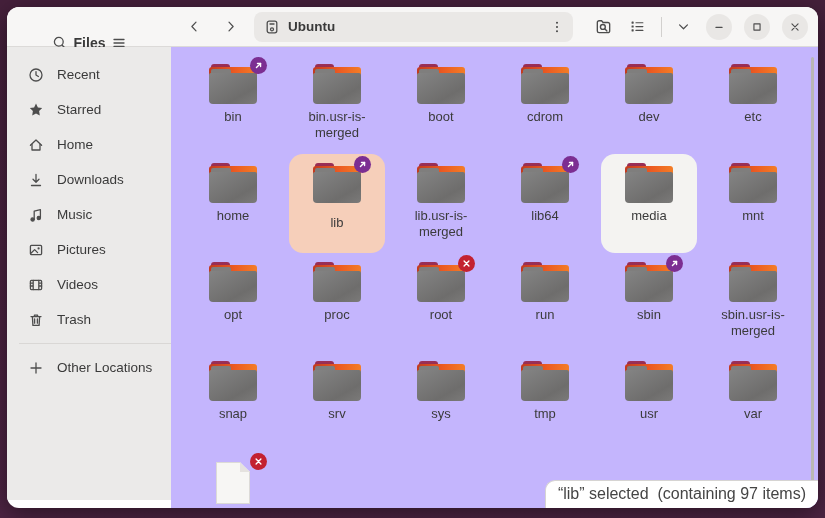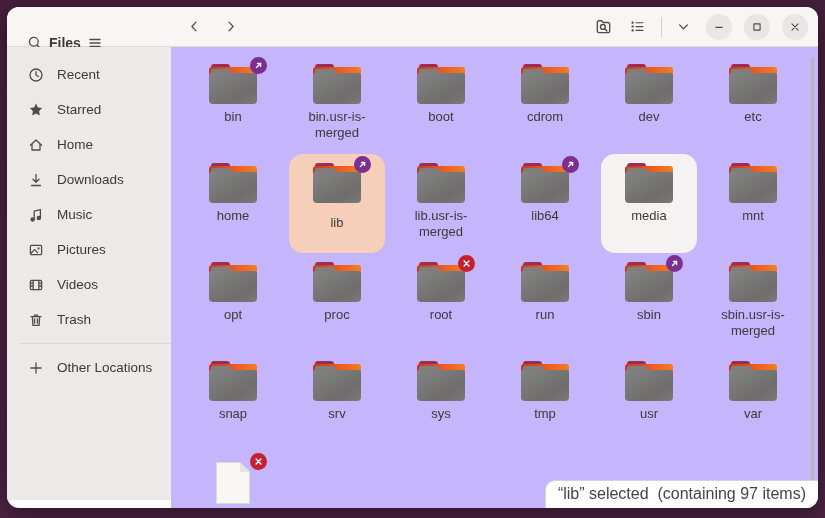--- a/index.html
+++ b/index.html
@@ -14,21 +14,21 @@
     background:#ffffff; border-radius:12px; overflow:hidden;
     box-shadow:0 6px 24px rgba(0,0,0,.45);
   }
   
   .header {
     height:40px; background:#f7f6f5; border-bottom:1px solid #dcdad8;
     display:flex; align-items:center;
   }
   .h-left {
     width:163px; flex:none; display:flex; align-items:center;
-    justify-content:flex-start; padding:0 12px 0 14px;margin-top:32px;
+    justify-content:center; padding:0 12px 0 14px;margin-top:32px;
   }
   .app-title { font-size:14px; font-weight:bold; color:#3a3a3a; }
   .icon-btn {
     width:28px; height:28px; border:none; background:transparent; border-radius:6px;
     display:grid; place-items:center; cursor:pointer; flex:none;
   }
   .icn { display:inline-flex; }
   .icn svg { display:block; }
   .h-nav { display:flex; align-items:center; gap:8px; margin:0 10px 0 10px; }
   .pathbar {
@@ -140,20 +140,40 @@
           </span>
         </button>
       <button class="icon-btn">
           <span class=" icn">
             <svg width="15" height="15" viewBox="0 0 16 16" fill="none" stroke="#4d4d4d" stroke-width="1.3" stroke-linecap="round" stroke-linejoin="round">
               <path d="M6.4 3.4L10.8 8l-4.4 4.6"></path>
             </svg>
           </span>
         </button>
     </div>
+    <div class="pathbar">
+      <span class=" icn">
+          <svg width="16" height="16" viewBox="0 0 16 16" fill="none" stroke="#4d4d4d" stroke-width="1.3" stroke-linecap="round" stroke-linejoin="round">
+            <rect x="3.2" y="2.2" width="9.6" height="11.6" rx="2"></rect>
+            <circle cx="8" cy="10.3" r="1.5"></circle>
+            <path d="M6 5h4"></path>
+          </svg>
+        </span>
+      <span class="path-label">Ubuntu</span>
+      <span class="path-spacer"></span>
+      <button class="icon-btn" style="width:24px;height:24px">
+          <span class=" icn">
+            <svg width="14" height="14" viewBox="0 0 16 16" fill="#4d4d4d">
+              <circle cx="8" cy="3.2" r="1.2"></circle>
+              <circle cx="8" cy="8" r="1.2"></circle>
+              <circle cx="8" cy="12.8" r="1.2"></circle>
+            </svg>
+          </span>
+        </button>
+    </div>
     <div class="h-right">
       <button class="icon-btn">
           <span class=" icn">
             <svg width="17" height="17" viewBox="0 0 16 16" fill="none" stroke="#4d4d4d" stroke-width="1.3" stroke-linecap="round" stroke-linejoin="round">
               <path d="M2.2 5.2v-1a1.6 1.6 0 0 1 1.6-1.6h2.4l1.4 1.6h4.6a1.6 1.6 0 0 1 1.6 1.6v6.4a1.6 1.6 0 0 1-1.6 1.6H3.8a1.6 1.6 0 0 1-1.6-1.6z"></path>
               <circle cx="7.4" cy="8.4" r="2.3"></circle>
               <path d="M9.2 10.2l2 2"></path>
             </svg>
           </span>
         </button>

